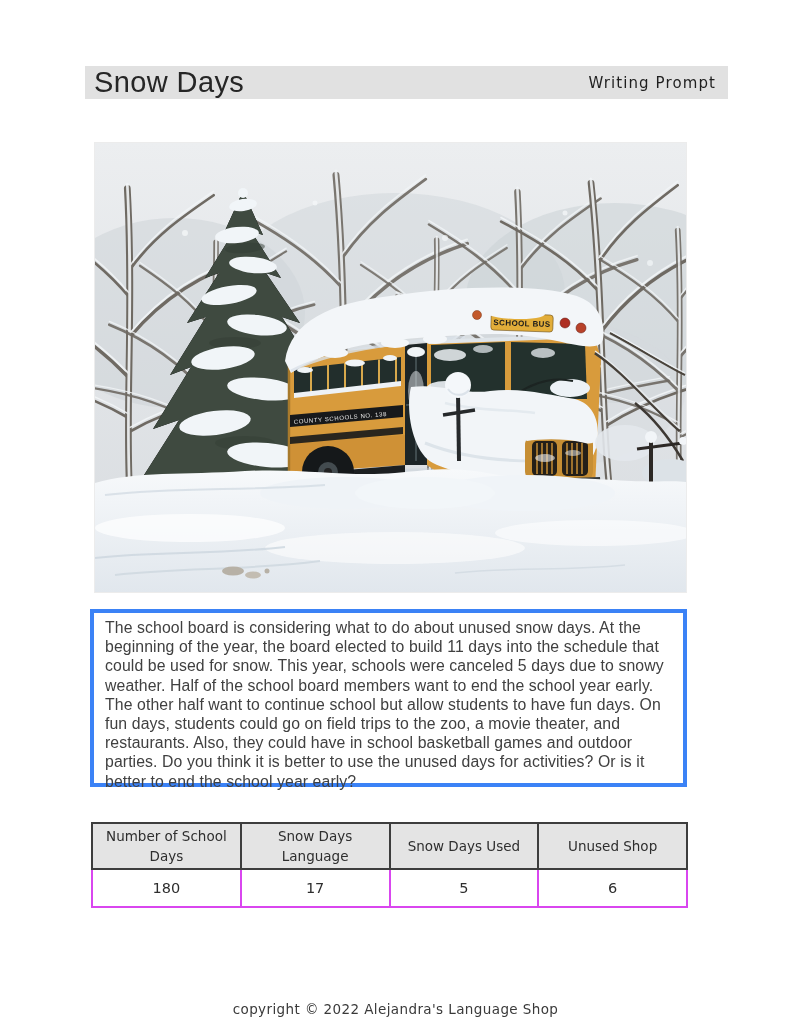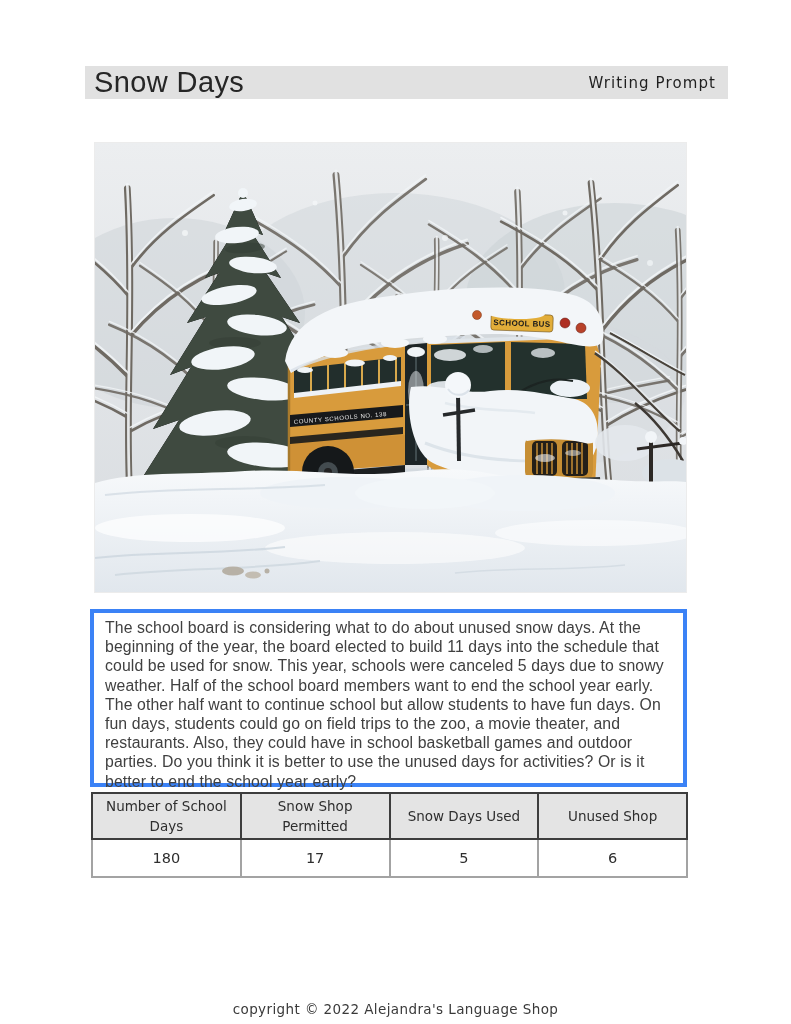--- a/index.html
+++ b/index.html
@@ -12,25 +12,25 @@
   .title{font-size:29px;color:#262626;letter-spacing:.4px;line-height:1;}
   .tag{font-family:"DejaVu Sans",sans-serif;font-size:15px;color:#1f1f1f;letter-spacing:1.1px;}
   
   .photo{position:absolute;left:95px;top:143px;width:591px;height:449px;outline:1px solid #ececec;}
   .photo svg{display:block;}
   
   .prompt-box{position:absolute;left:90px;top:609px;width:597px;height:178px;
         border:4px solid #3b82f6;box-sizing:border-box;padding:5px 11px 0 11px;
         font-size:15.8px;line-height:19.2px;color:#404040;letter-spacing:.1px;}
   
-  .data-table{position:absolute;left:91px;top:792px;width:597px;border-collapse:collapse;
+  .data-table{position:absolute;left:91px;top:822px;width:597px;border-collapse:collapse;
         table-layout:fixed;font-family:"DejaVu Sans",sans-serif;color:#2e2e2e;}
   .data-table th{background:#e4e4e4;border:2px solid #3d3d3d;font-weight:normal;
         font-size:13.5px;height:44px;line-height:1.5;padding:0 10px;}
-  .data-table td{border:2px solid #a3a3a3;font-size:14.5px;height:34px;text-align:center;}
+  .data-table td{border:2px solid #d946ef;font-size:14.5px;height:34px;text-align:center;}
   
   .footer{position:absolute;left:0;width:791px;top:987px;text-align:center;
         font-family:"DejaVu Sans",sans-serif;font-size:13.5px;color:#3a3a3a;letter-spacing:.4px;margin-top:14px;}
 </style>
 </head>
 <body>
 
 <div class="page">
 
   <div class="band">
@@ -252,21 +252,21 @@
   </div>
 
   <div class="prompt-box">
     <span>The school board is considering what to do about unused snow days.   At the beginning of the year, the board elected to build 11 days into the schedule that could be used for snow.  This year, schools were canceled 5 days due to snowy weather.  Half of the school board members want to end the school year early.  The other half want to continue school but allow students to have fun days.  On fun days, students could go on field trips to the zoo, a movie theater, and restaurants. Also, they could have in school basketball games and outdoor parties.  Do you think it is better to use the unused days for activities?  Or is it better to end the school year early?</span>
   </div>
 
   <table class="data-table">
     <thead>
       <tr>
         <th>Number of School Days</th>
-        <th>Snow Shop Permitted</th>
+        <th>Snow Days Language</th>
         <th>Snow Days Used</th>
         <th>Unused Shop</th>
       </tr>
     </thead>
     <tbody>
       <tr>
         <td>180</td>
         <td>17</td>
         <td>5</td>
         <td>6</td>

